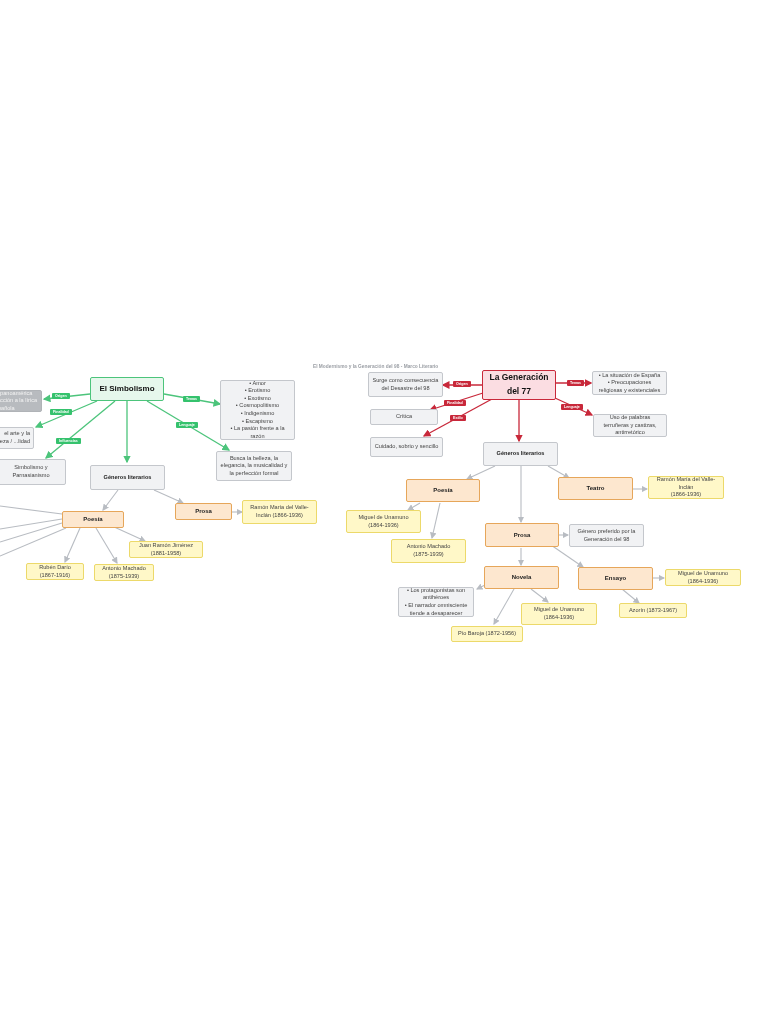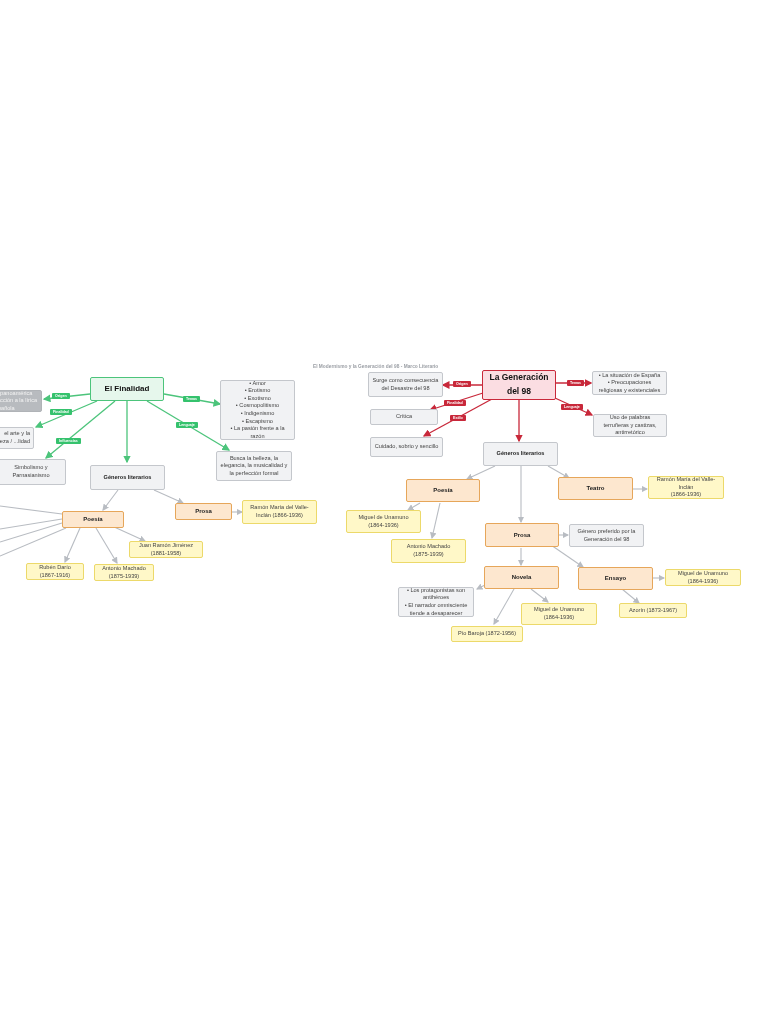--- a/index.html
+++ b/index.html
@@ -82,21 +82,21 @@
     <line x1="514" y1="589" x2="494" y2="624" marker-end="url(#ay)"></line>
     <line x1="531" y1="589" x2="548" y2="602" marker-end="url(#ay)"></line>
     <line x1="652" y1="578" x2="664" y2="578" marker-end="url(#ay)"></line>
     <line x1="622" y1="589" x2="639" y2="603" marker-end="url(#ay)"></line>
   </g>
 </svg>
 
 <div class="title">El Modernismo y la Generación del 98 - Marco Literario</div>
 
 <div class="node green-main" style="left:90px;top:377px;width:74px;height:24px;">
-  <span>El Finalidad</span>
+  <span>El Simbolismo</span>
 </div>
 
 <div class="lbl g" style="left:52px;top:393px;">Origen</div>
 <div class="lbl g" style="left:50px;top:409px;">Finalidad</div>
 <div class="lbl g" style="left:56px;top:438px;">Influencias</div>
 <div class="lbl g" style="left:183px;top:396px;">Temas</div>
 <div class="lbl g" style="left:176px;top:422px;">Lenguaje</div>
 
 <div class="node gray-dark" style="left:-12px;top:390px;width:54px;height:22px;justify-content:flex-start;text-align:left;">
   <span>Hispanoamérica reacción a la lírica española</span>
@@ -150,21 +150,21 @@
     </div>
 </div>
 <div class="node yellow" style="left:129px;top:541px;width:74px;height:17px;">
   <div>
       <div>Juan Ramón Jiménez</div>
       <div>(1881-1958)</div>
     </div>
 </div>
 
 <div class="node red-main" style="left:482px;top:370px;width:74px;height:30px;">
-  <span>La Generación del 98</span>
+  <span>La Generación del 77</span>
 </div>
 
 <div class="lbl r" style="left:453px;top:381px;">Origen</div>
 <div class="lbl r" style="left:444px;top:400px;">Finalidad</div>
 <div class="lbl r" style="left:450px;top:415px;">Estilo</div>
 <div class="lbl r" style="left:567px;top:380px;">Temas</div>
 <div class="lbl r" style="left:561px;top:404px;">Lenguaje</div>
 
 <div class="node gray" style="left:368px;top:372px;width:75px;height:25px;">
   <span>Surge como consecuencia del Desastre del 98</span>

